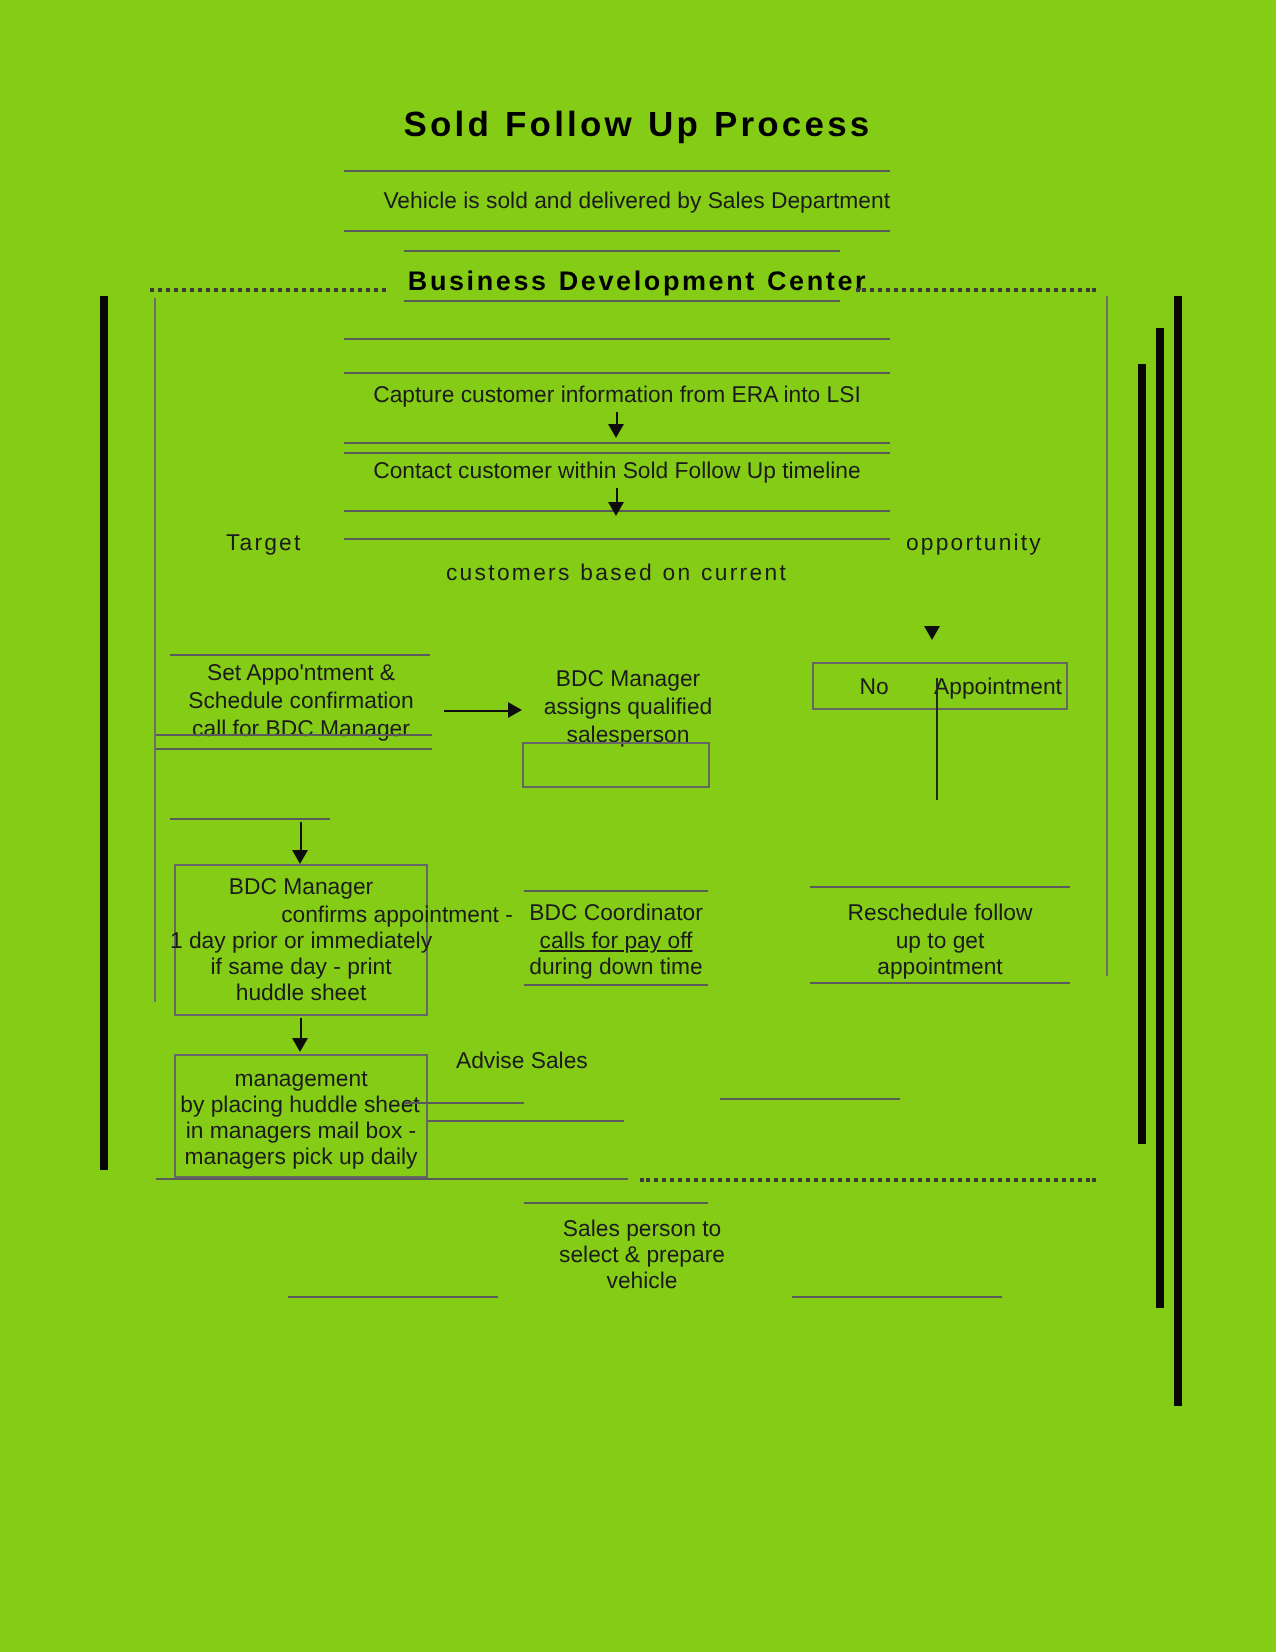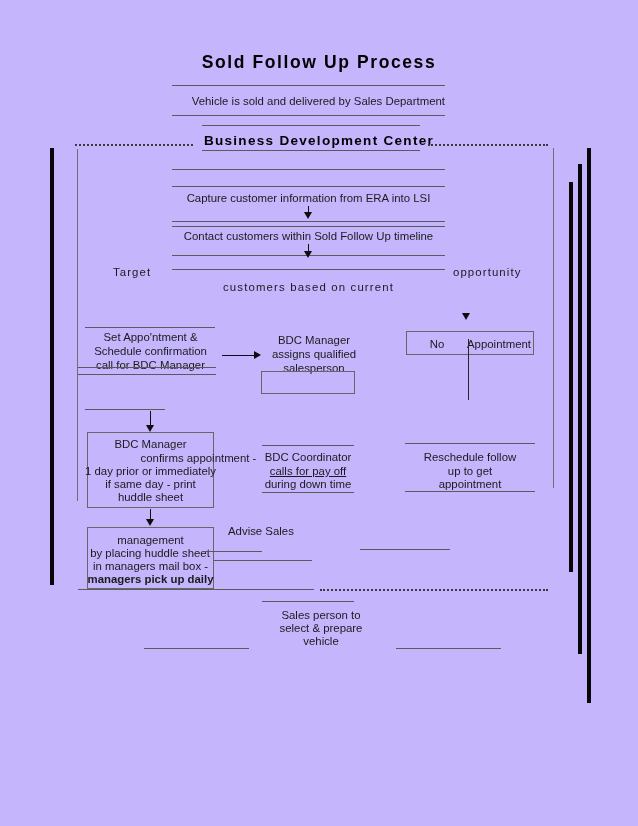--- a/index.html
+++ b/index.html
@@ -8,21 +8,21 @@
     background: #ffffff;
   }
   body {
     font-family: "Liberation Sans", sans-serif;
     color: #1a1a1a;
   }
   #page {
     position: relative;
     width: 638px;
     height: 826px;
-    background: #c4b5fd;
+    background: #84cc16;
     overflow: hidden;
   }
   .abs { position: absolute; }
 
   
   .doc-title {
     left: 0;
     top: 52px;
     width: 638px;
     text-align: center;
@@ -142,21 +142,21 @@
 
   <div class="abs hr" style="left:172px; top:169px; width:273px;"></div>
   <div class="abs hr" style="left:172px; top:186px; width:273px;"></div>
   <div class="abs band-text" style="left:172px; top:191px; width:273px;">Capture customer information from ERA into LSI</div>
   <div class="abs hr" style="left:172px; top:221px; width:273px;"></div>
 
   <div class="abs arrow-stem-v" style="left:308px; top:206px; height:8px;"></div>
   <div class="abs arrow-down" style="left:304px; top:212px;"></div>
 
   <div class="abs hr" style="left:172px; top:226px; width:273px;"></div>
-  <div class="abs band-text" style="left:172px; top:229px; width:273px;">Contact customers within Sold Follow Up timeline</div>
+  <div class="abs band-text" style="left:172px; top:229px; width:273px;">Contact customer within Sold Follow Up timeline</div>
   <div class="abs hr" style="left:172px; top:255px; width:273px;"></div>
 
   <div class="abs arrow-stem-v" style="left:308px; top:244px; height:9px;"></div>
   <div class="abs arrow-down" style="left:304px; top:251px;"></div>
 
   <div class="abs side-word" style="left:113px; top:266px;">Target</div>
   <div class="abs hr" style="left:172px; top:269px; width:273px;"></div>
   <div class="abs side-word" style="left:453px; top:266px;">opportunity</div>
 
   <div class="abs band-text spaced" style="left:172px; top:280px; width:273px;">customers based on current</div>
@@ -208,21 +208,21 @@
 
   <div class="abs arrow-stem-v" style="left:150px; top:509px; height:13px;"></div>
   <div class="abs arrow-down" style="left:146px; top:519px;"></div>
 
   <div class="abs box-label" style="left:228px; top:524px; width:100px; text-align:left;">Advise Sales</div>
 
   <div class="abs box" style="left:87px; top:527px; width:127px; height:62px;"></div>
   <div class="abs box-label" style="left:87px; top:533px; width:127px;">management</div>
   <div class="abs box-label" style="left:76px; top:546px; width:148px;">by placing huddle sheet</div>
   <div class="abs box-label" style="left:83px; top:559px; width:135px;">in managers mail box -</div>
-  <div class="abs box-label" style="left:83px; top:572px; width:135px;font-weight:bold;">managers pick up daily</div>
+  <div class="abs box-label" style="left:83px; top:572px; width:135px;">managers pick up daily</div>
 
   <div class="abs hr" style="left:202px; top:551px; width:60px;"></div>
   <div class="abs hr" style="left:214px; top:560px; width:98px;"></div>
   <div class="abs hr" style="left:360px; top:549px; width:90px;"></div>
 
   <div class="abs hr" style="left:78px; top:589px; width:236px;"></div>
   <div class="abs dotted" style="left:320px; top:589px; width:228px;"></div>
 
   <div class="abs hr" style="left:262px; top:601px; width:92px;"></div>
   <div class="abs box-label" style="left:262px; top:608px; width:118px;">Sales person to</div>

